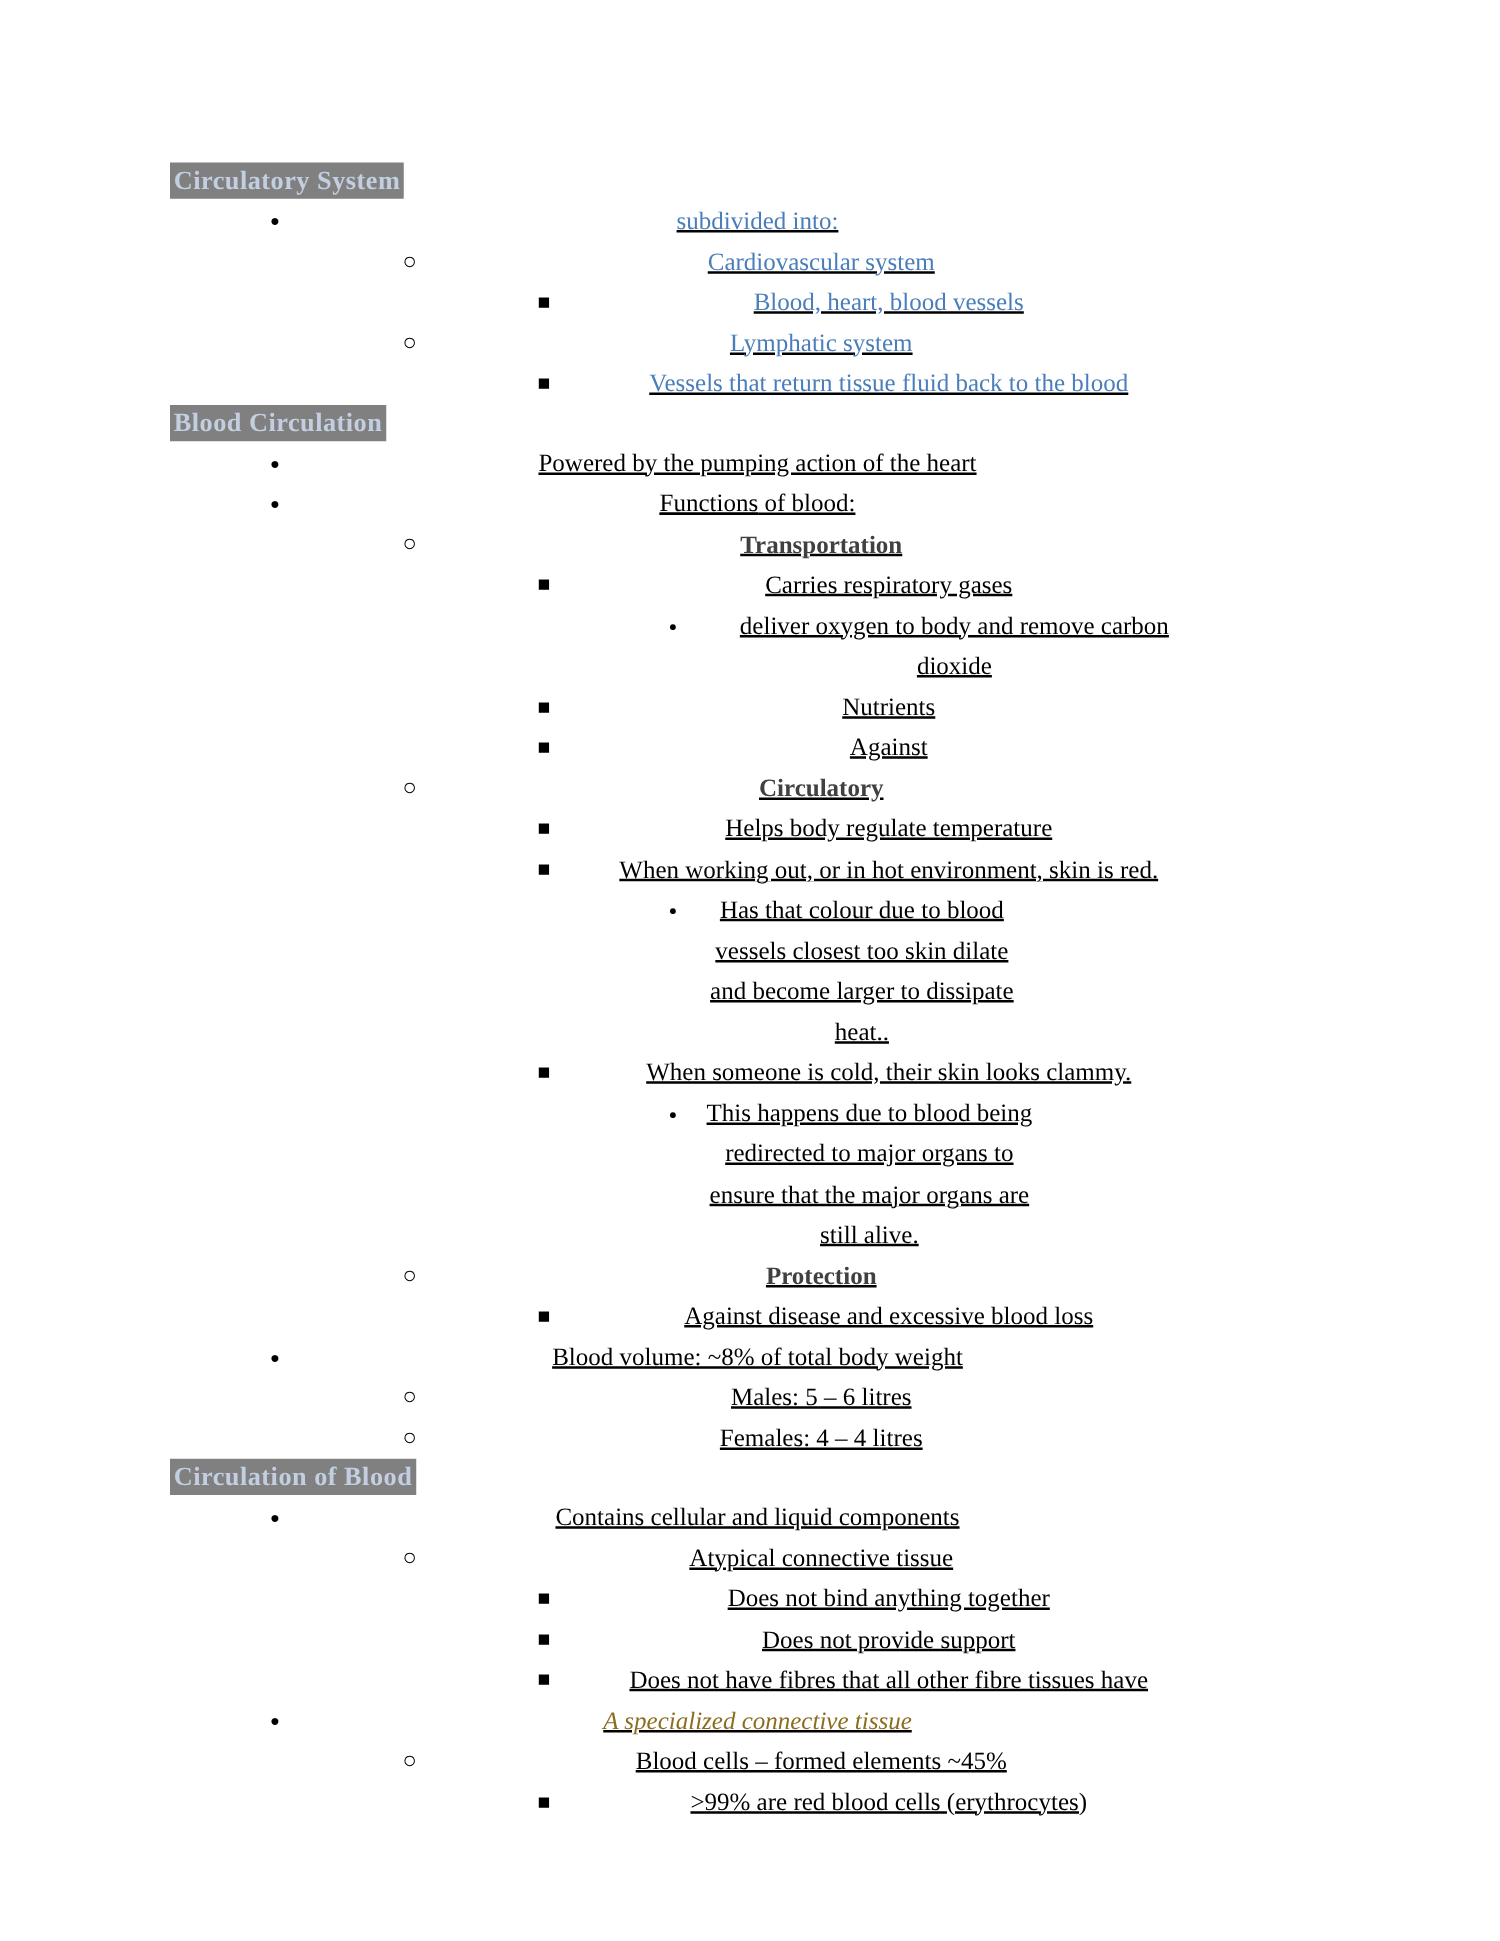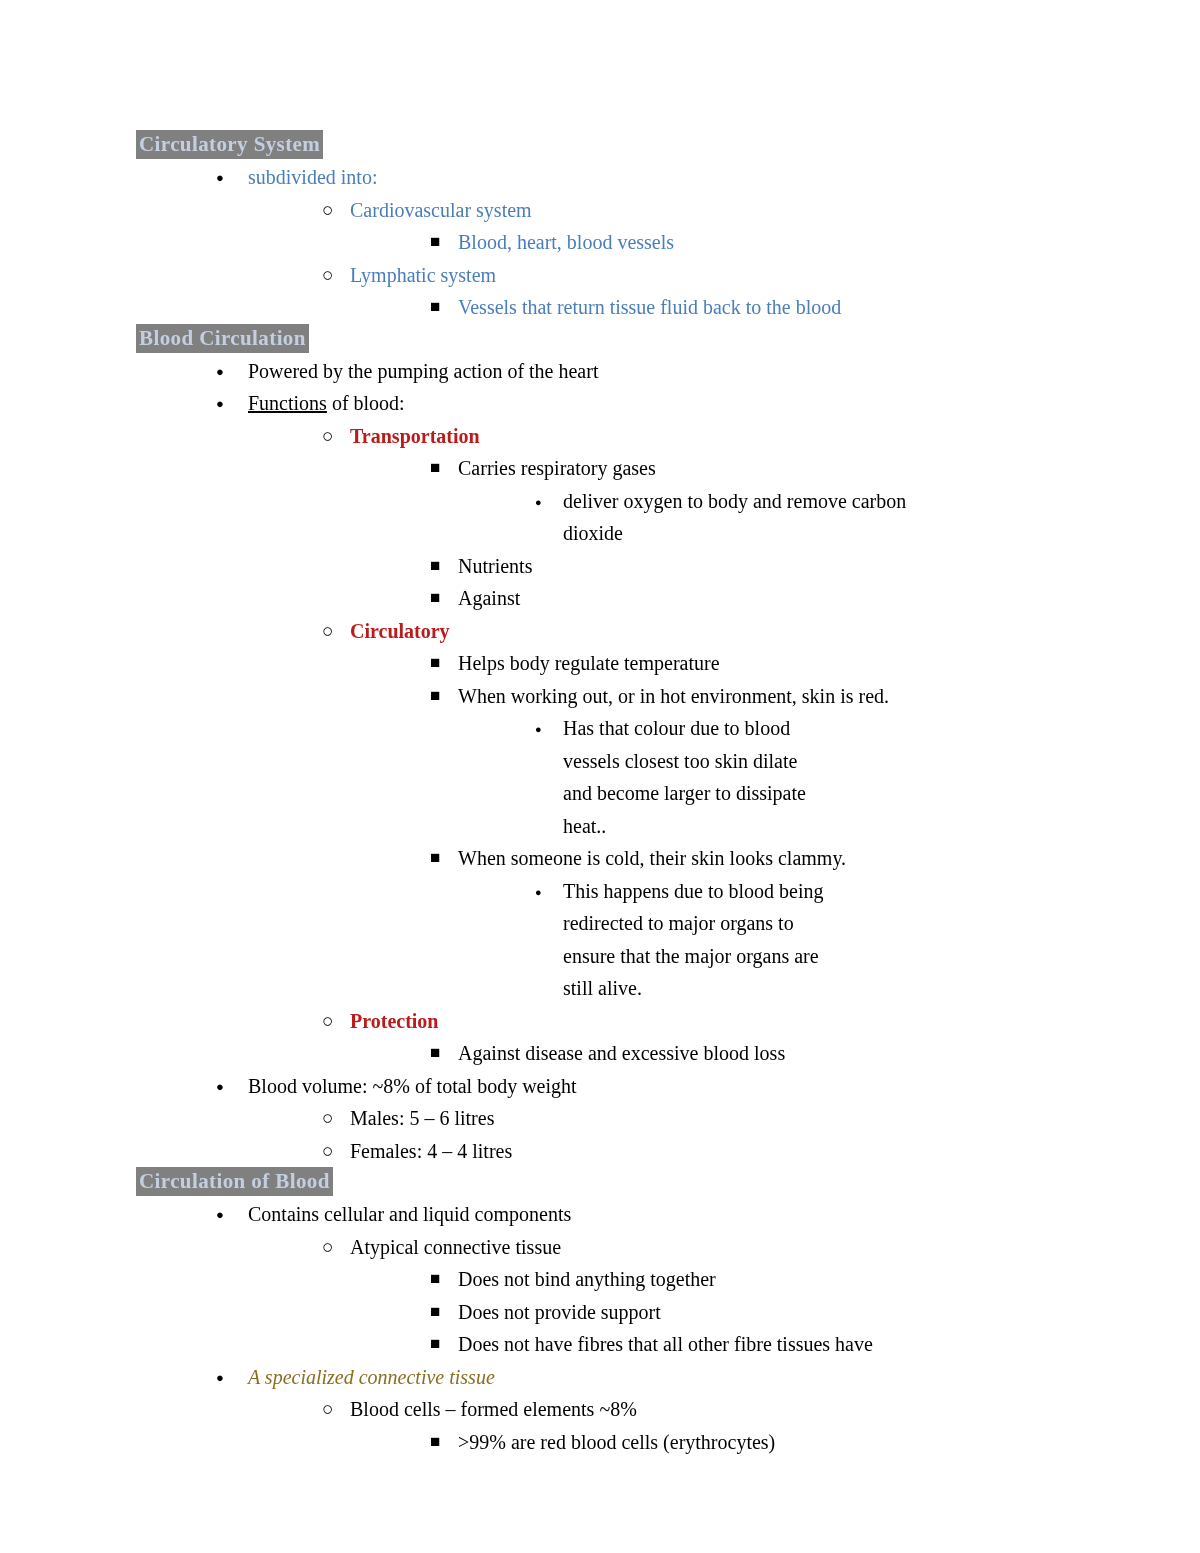--- a/index.html
+++ b/index.html
@@ -14,20 +14,21 @@
     color: #000000;
     -webkit-font-smoothing: none;
   }
 
   .page {
     position: relative;
     width: 1064px;
     height: 1553px;
     box-sizing: border-box;
     padding: 130px 100px 0 136px;
+    text-decoration: underline;
   }
 
   
   .heading {
     font-weight: bold;
     font-size: 21px;
     line-height: 26px;
     color: #c3cfe0;
     background: #808080;
     display: inline-block;
@@ -44,21 +45,21 @@
     line-height: 32.5px;
     margin: 0;
   }
   .row .bullet {
     position: absolute;
     top: 0;
     line-height: 32.5px;
     color: #000000;
     text-align: left;
   }
-  .row .txt { display: block; }
+  .row .txt { display: block; text-align: center; }
 
   
   .lv1 { padding-left: 112px; }
   .lv1 .bullet { left: 80px; font-size: 15px; }
 
   .lv2 { padding-left: 214px; }
   .lv2 .bullet { left: 186px; font-size: 17px; }
 
   .lv3 { padding-left: 322px; }
   .lv3 .bullet { left: 294px; font-size: 15px; }
@@ -66,21 +67,21 @@
   .lv4 { padding-left: 427px; }
   .lv4 .bullet { left: 399px; font-size: 15px; }
 
   .bullet.disc::before   { content: "\25CF"; font-size: 13px; }
   .bullet.circle::before { content: "\25CB"; font-size: 19px; }
   .bullet.square::before { content: "\25A0"; font-size: 17px; }
   .bullet.smalldisc::before { content: "\25CF"; font-size: 11px; }
 
   
   .blue   { color: #4a7ebb; }
-  .orange { color: #b91c1c; font-weight: bold; }
+  .orange { color: #404040; font-weight: bold; }
   .gold   { color: #8a6d1f; font-style: italic; }
   .ul     { text-decoration: underline; }
 </style>
 </head>
 <body>
 
 <div class="page">
 
   <div class="heading-row">
     <span class="heading">Circulatory System</span>
@@ -235,21 +236,21 @@
   </div>
 
 
   <div class="row lv1">
     <span class="bullet disc"></span>
     <span class="txt gold">A specialized connective tissue</span>
   </div>
 
   <div class="row lv2">
     <span class="bullet circle"></span>
-    <span class="txt">Blood cells – formed elements ~8%</span>
+    <span class="txt">Blood cells – formed elements ~45%</span>
   </div>
 
   <div class="row lv3">
     <span class="bullet square"></span>
     <span class="txt">&gt;99% are red blood cells (erythrocytes)</span>
   </div>
 
 </div>
 
 </body></html>

